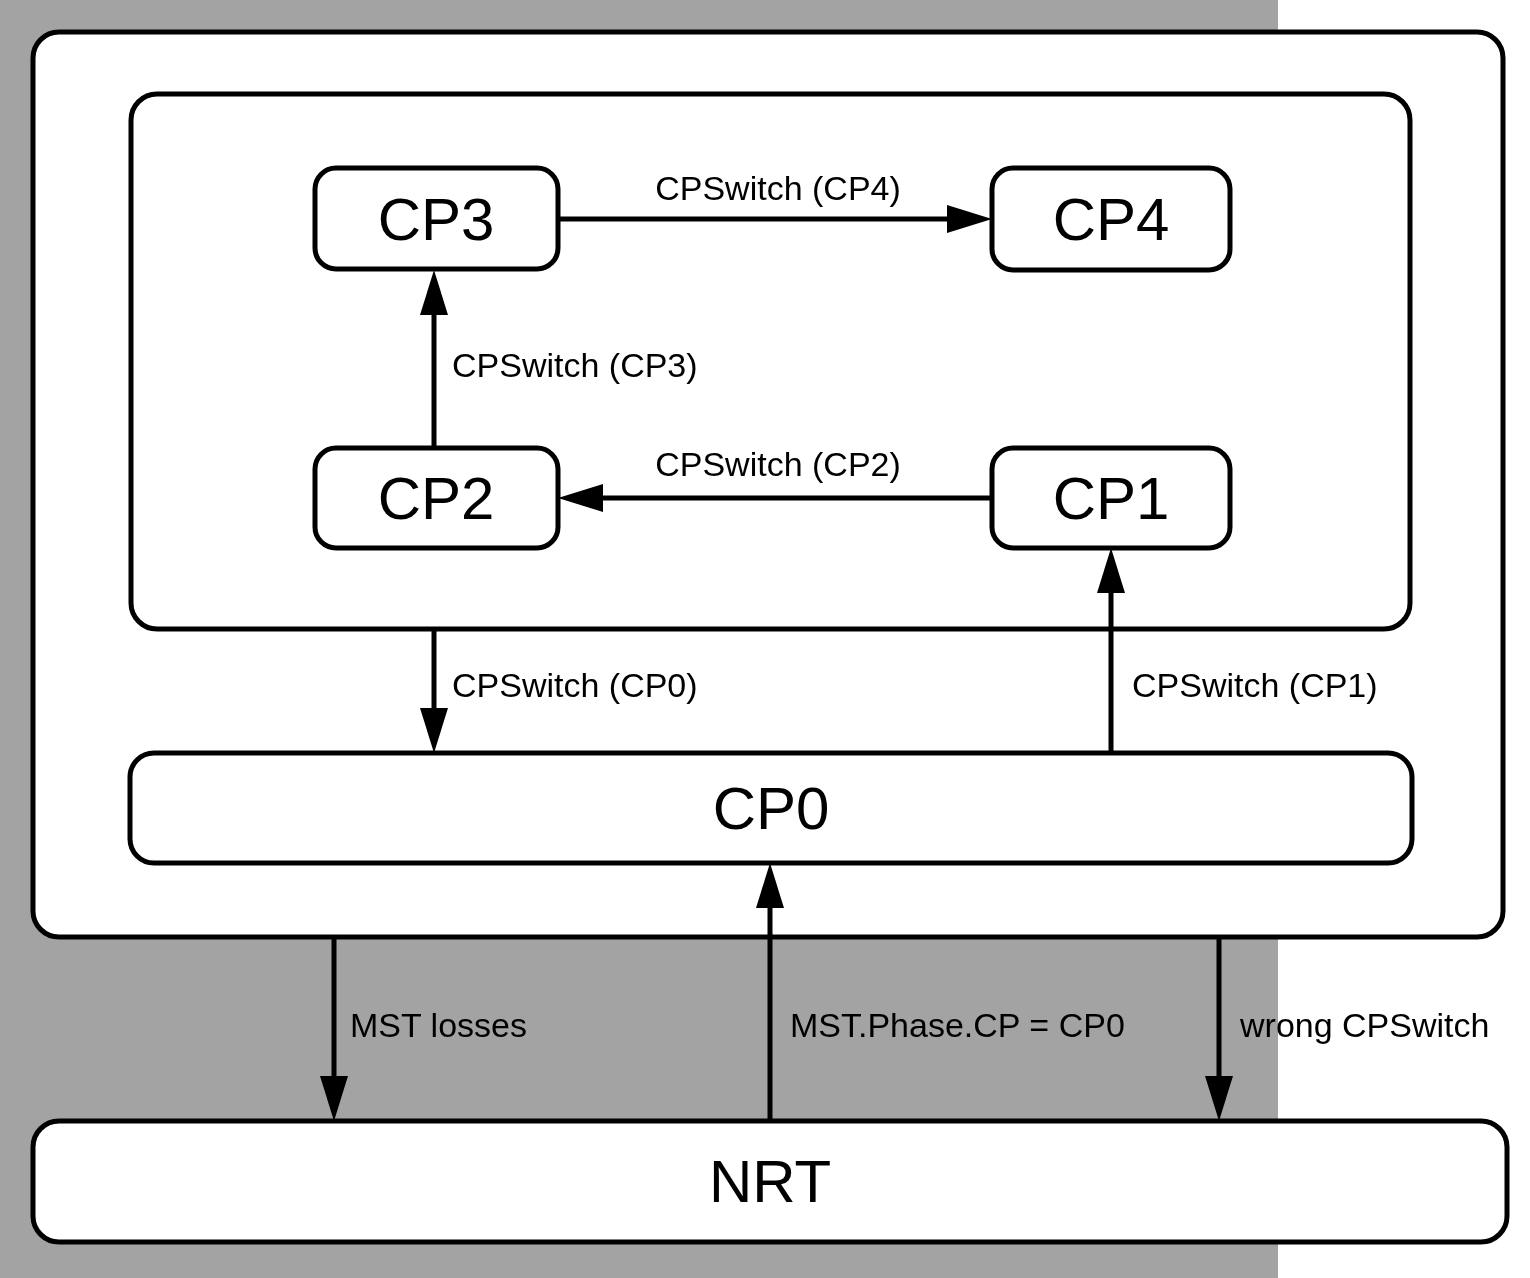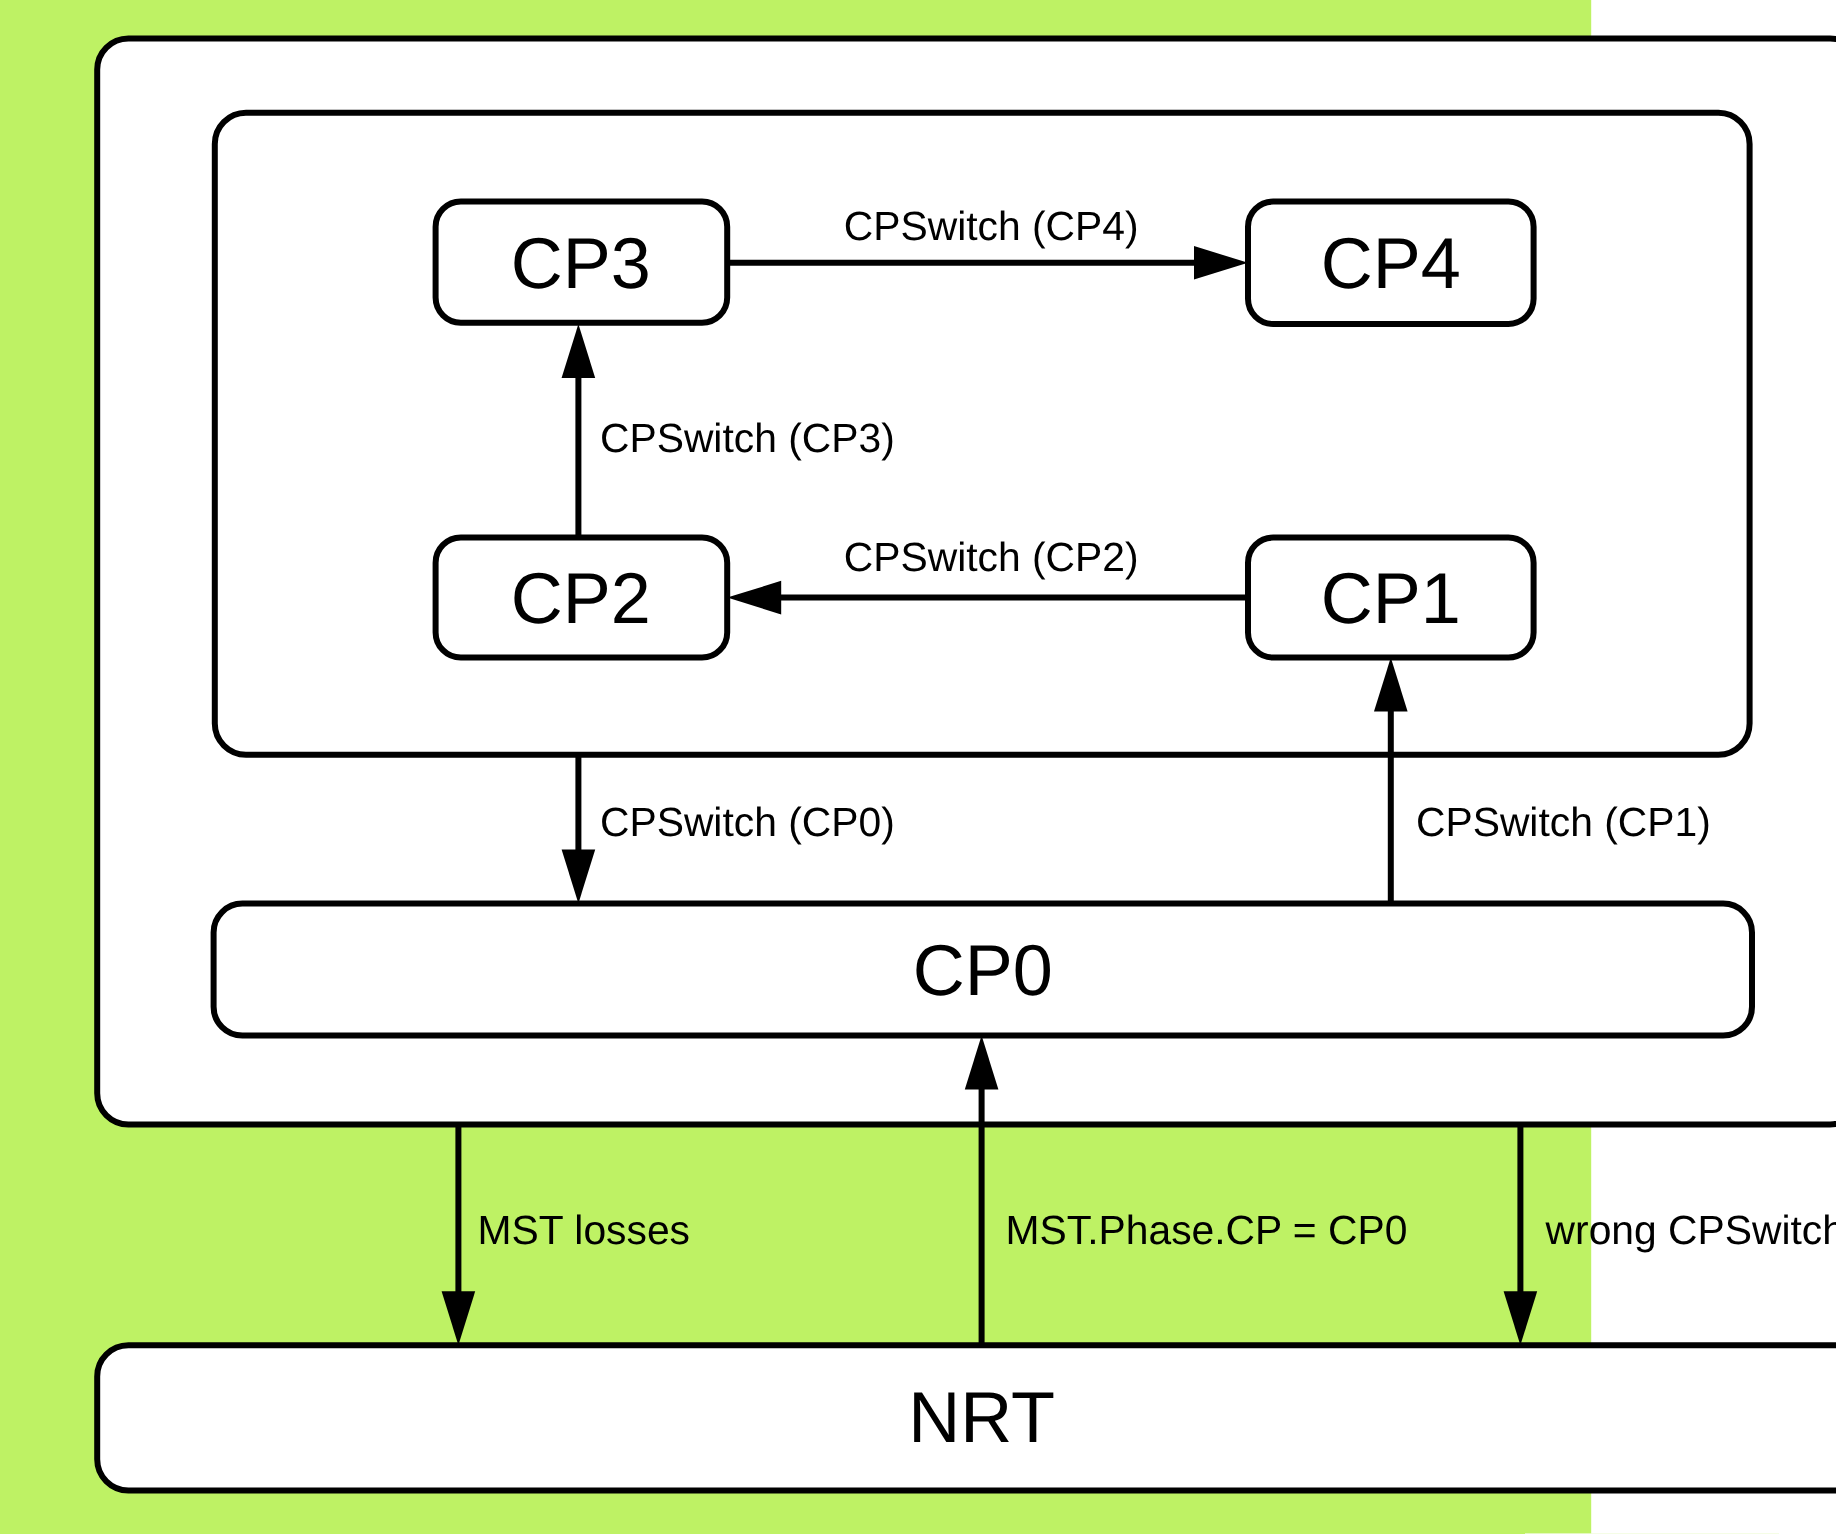--- a/index.html
+++ b/index.html
@@ -4,23 +4,22 @@
 <style>
   html, body {
     margin: 0;
     padding: 0;
     background: #ffffff;
   }
   .stage {
     position: relative;
     width: 1278px;
     height: 1278px;
-    background: #bef264;
+    background: #a3a3a3;
     font-family: "Liberation Sans", sans-serif;
-    padding-left: 48px;
   }
   svg { display: block; }
   .node-rect {
     fill: #ffffff;
     stroke: #000000;
     stroke-width: 5;
   }
   .edge-line {
     stroke: #000000;
     stroke-width: 5;

